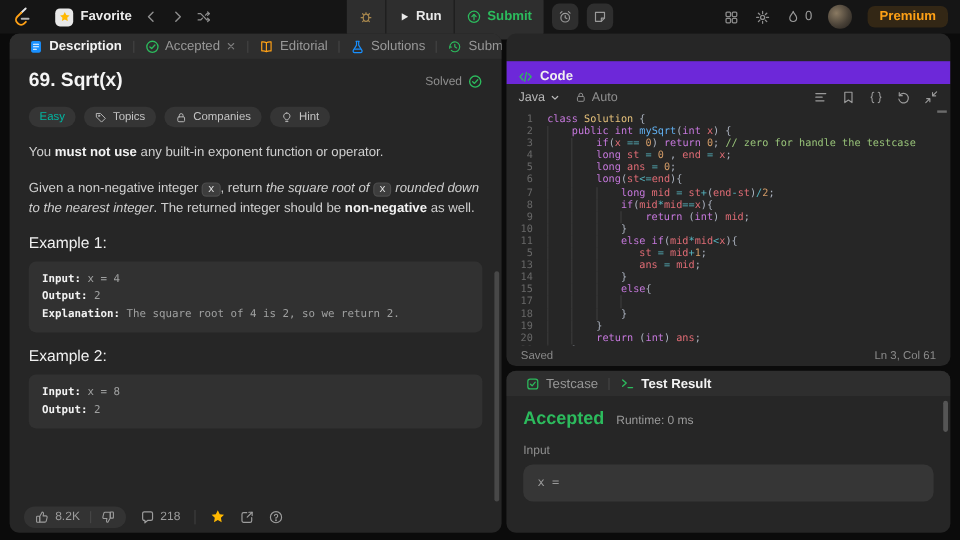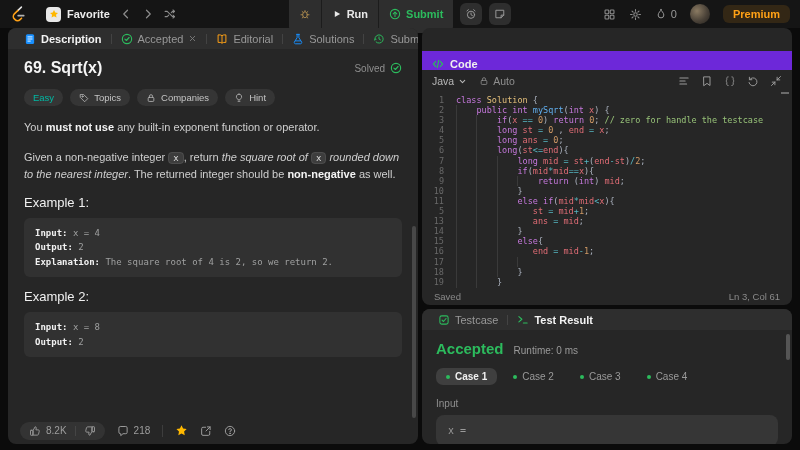--- a/index.html
+++ b/index.html
@@ -526,24 +526,20 @@
               </div>
               <div class="cl">
                 <span class="ln">14</span>
                 <span class="lcode"><span class="ig"></span><span class="ig"></span><span class="ig"></span><span class="tk-pl">}</span></span>
               </div>
               <div class="cl">
                 <span class="ln">15</span>
                 <span class="lcode"><span class="ig"></span><span class="ig"></span><span class="ig"></span><span class="tk-kw">else</span><span class="tk-pl">{</span></span>
               </div>
               <div class="cl">
-                <span class="ln">16</span>
-                <span class="lcode"><span class="ig"></span><span class="ig"></span><span class="ig"></span><span class="tk-pl">   </span><span class="tk-var">end</span><span class="tk-op"> =</span><span class="tk-var"> mid</span><span class="tk-op">-</span><span class="tk-num">1</span><span class="tk-pl">;</span></span>
-              </div>
-              <div class="cl">
                 <span class="ln">17</span>
                 <span class="lcode"><span class="ig"></span><span class="ig"></span><span class="ig"></span><span class="ig"></span></span>
               </div>
               <div class="cl">
                 <span class="ln">18</span>
                 <span class="lcode"><span class="ig"></span><span class="ig"></span><span class="ig"></span><span class="tk-pl">}</span></span>
               </div>
               <div class="cl">
                 <span class="ln">19</span>
                 <span class="lcode"><span class="ig"></span><span class="ig"></span><span class="tk-pl">}</span></span>
@@ -589,38 +585,20 @@
                 </svg>
               </span>
             <span>Test Result</span>
           </div>
         </div>
         <div class="tbody">
           <div class="acc-row">
             <span class="accepted">Accepted</span>
             <span class="runtime">Runtime: 0 ms</span>
           </div>
-          <div class="cases">
-              <div class="case active">
-                <span class="cdot"></span>
-                <span>Case 1</span>
-              </div>
-              <div class="case">
-                <span class="cdot"></span>
-                <span>Case 2</span>
-              </div>
-              <div class="case">
-                <span class="cdot"></span>
-                <span>Case 3</span>
-              </div>
-              <div class="case">
-                <span class="cdot"></span>
-                <span>Case 4</span>
-              </div>
-            </div>
           <div class="inlabel">Input</div>
           <div class="inbox">
             <div class="inname">x =</div>
 
           </div>
         </div>
         <div class="scroll-thumb tp-thumb"></div>
       </section>
     </div>
   </div>

